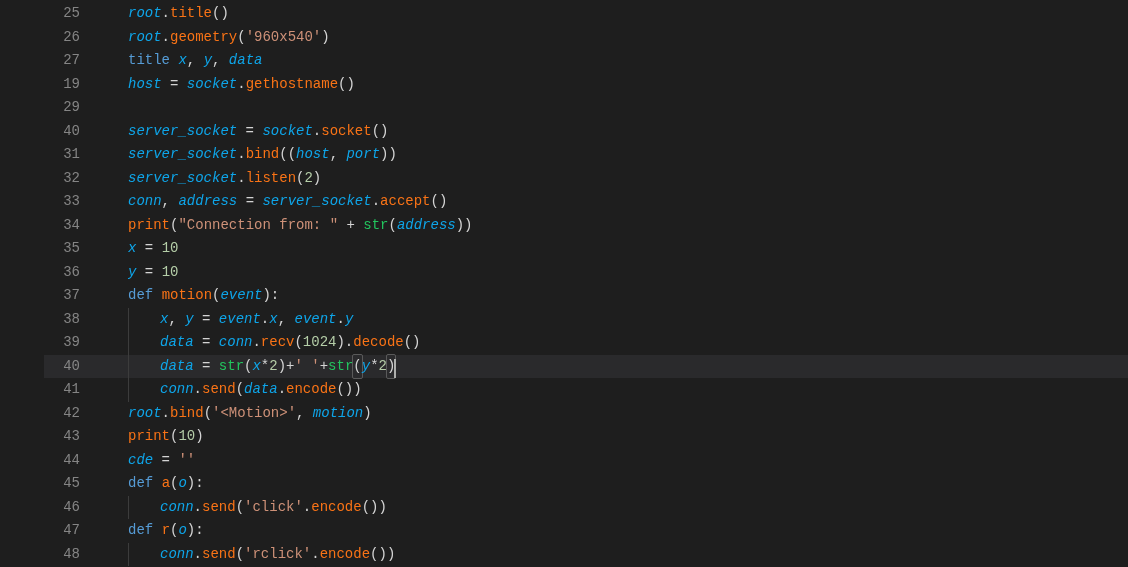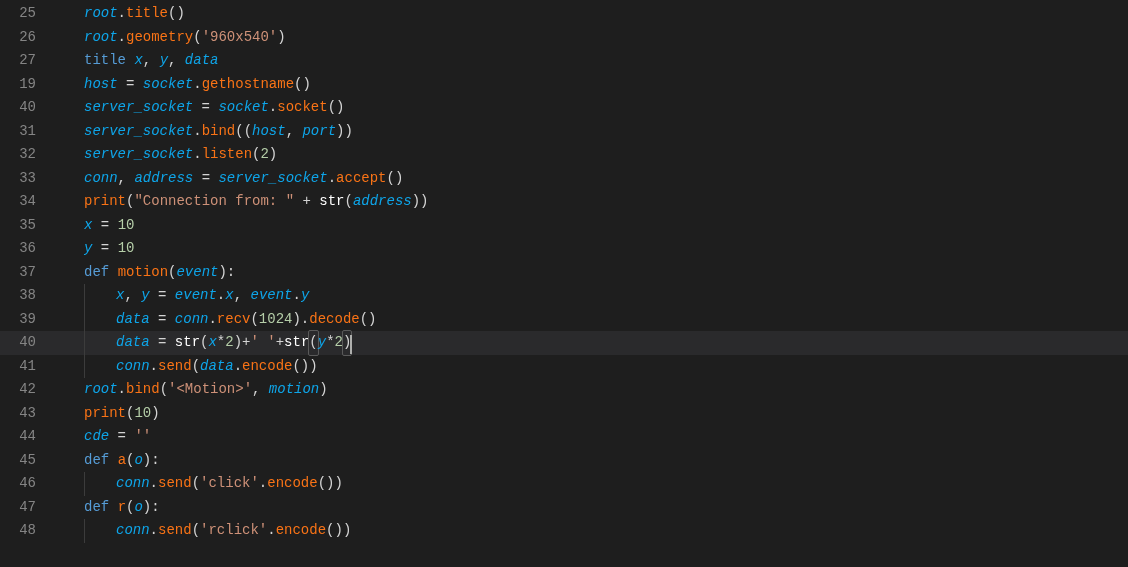--- a/index.html
+++ b/index.html
@@ -19,20 +19,21 @@
     height: 100%;
     padding-top: 2px;
   }
   .line {
     display: flex;
     align-items: flex-end;
     height: 23.5px;
     line-height: 23.5px;
     white-space: pre;
     position: relative;
+    margin-left: 44px;
   }
   .line.active {
     background: #2a2a2c;
   }
   .gutter {
     width: 54px;
     min-width: 54px;
     text-align: right;
     padding-right: 18px;
     color: #858585;
@@ -47,21 +48,21 @@
   .indent-guide {
     border-left: 1px solid #3c3c3c;
     height: 23.5px;
     display: inline-block;
     width: 0;
     position: relative;
     top: 0;
   }
   .tk-default { color: #d4d4d4; }
   .tk-keyword { color: #569cd6; }
-  .tk-builtin { color: #ffffff; }
+  .tk-builtin { color: #22c55e; }
   .tk-func    { color: #f97316; }
   .tk-string  { color: #ce9178; }
   .tk-number  { color: #b5cea8; }
   .tk-var     { color: #0ea5e9; font-style: italic; }
   .cursor {
     display: inline-block;
     width: 2px;
     height: 19px;
     background: #aeafad;
     position: relative;
@@ -75,20 +76,21 @@
   }
 </style>
 </head>
 <body>
 
 <div class="editor" id="editor-root">
     <div class="line"><div class="gutter">25</div><div class="code"><span style="display: inline-block; width: 30px;"></span><span class="tk-var">root</span><span class="tk-default">.</span><span class="tk-func">title</span><span class="tk-default">(</span><span class="tk-default">)</span></div></div>
     <div class="line"><div class="gutter">26</div><div class="code"><span style="display: inline-block; width: 30px;"></span><span class="tk-var">root</span><span class="tk-default">.</span><span class="tk-func">geometry</span><span class="tk-default">(</span><span class="tk-string">'960x540'</span><span class="tk-default">)</span></div></div>
     <div class="line"><div class="gutter">27</div><div class="code"><span style="display: inline-block; width: 30px;"></span><span class="tk-keyword">title</span><span class="tk-default"> </span><span class="tk-var">x</span><span class="tk-default">, </span><span class="tk-var">y</span><span class="tk-default">, </span><span class="tk-var">data</span></div></div>
     <div class="line"><div class="gutter">19</div><div class="code"><span style="display: inline-block; width: 30px;"></span><span class="tk-var">host</span><span class="tk-default"> = </span><span class="tk-var">socket</span><span class="tk-default">.</span><span class="tk-func">gethostname</span><span class="tk-default">()</span></div></div>
+    <div class="line"><div class="gutter">29</div><div class="code"><span style="display: inline-block; width: 30px;"></span></div></div>
     <div class="line"><div class="gutter">40</div><div class="code"><span style="display: inline-block; width: 30px;"></span><span class="tk-var">server_socket</span><span class="tk-default"> = </span><span class="tk-var">socket</span><span class="tk-default">.</span><span class="tk-func">socket</span><span class="tk-default">()</span></div></div>
     <div class="line"><div class="gutter">31</div><div class="code"><span style="display: inline-block; width: 30px;"></span><span class="tk-var">server_socket</span><span class="tk-default">.</span><span class="tk-func">bind</span><span class="tk-default">((</span><span class="tk-var">host</span><span class="tk-default">, </span><span class="tk-var">port</span><span class="tk-default">))</span></div></div>
     <div class="line"><div class="gutter">32</div><div class="code"><span style="display: inline-block; width: 30px;"></span><span class="tk-var">server_socket</span><span class="tk-default">.</span><span class="tk-func">listen</span><span class="tk-default">(</span><span class="tk-number">2</span><span class="tk-default">)</span></div></div>
     <div class="line"><div class="gutter">33</div><div class="code"><span style="display: inline-block; width: 30px;"></span><span class="tk-var">conn</span><span class="tk-default">, </span><span class="tk-var">address</span><span class="tk-default"> = </span><span class="tk-var">server_socket</span><span class="tk-default">.</span><span class="tk-func">accept</span><span class="tk-default">()</span></div></div>
     <div class="line"><div class="gutter">34</div><div class="code"><span style="display: inline-block; width: 30px;"></span><span class="tk-func">print</span><span class="tk-default">(</span><span class="tk-string">"Connection from: "</span><span class="tk-default"> + </span><span class="tk-builtin">str</span><span class="tk-default">(</span><span class="tk-var">address</span><span class="tk-default">))</span></div></div>
     <div class="line"><div class="gutter">35</div><div class="code"><span style="display: inline-block; width: 30px;"></span><span class="tk-var">x</span><span class="tk-default"> = </span><span class="tk-number">10</span></div></div>
     <div class="line"><div class="gutter">36</div><div class="code"><span style="display: inline-block; width: 30px;"></span><span class="tk-var">y</span><span class="tk-default"> = </span><span class="tk-number">10</span></div></div>
     <div class="line"><div class="gutter">37</div><div class="code"><span style="display: inline-block; width: 30px;"></span><span class="tk-keyword">def</span><span class="tk-default"> </span><span class="tk-func">motion</span><span class="tk-default">(</span><span class="tk-var">event</span><span class="tk-default">):</span></div></div>
     <div class="line"><div class="gutter">38</div><div class="code"><span style="display: inline-block; width: 30px;"></span><span style="display: inline-block; width: 32px; height: 23.5px; position: relative;"><span class="indent-guide"></span></span><span class="tk-var">x</span><span class="tk-default">, </span><span class="tk-var">y</span><span class="tk-default"> = </span><span class="tk-var">event</span><span class="tk-default">.</span><span class="tk-var">x</span><span class="tk-default">, </span><span class="tk-var">event</span><span class="tk-default">.</span><span class="tk-var">y</span></div></div>
     <div class="line"><div class="gutter">39</div><div class="code"><span style="display: inline-block; width: 30px;"></span><span style="display: inline-block; width: 32px; height: 23.5px; position: relative;"><span class="indent-guide"></span></span><span class="tk-var">data</span><span class="tk-default"> = </span><span class="tk-var">conn</span><span class="tk-default">.</span><span class="tk-func">recv</span><span class="tk-default">(</span><span class="tk-number">1024</span><span class="tk-default">).</span><span class="tk-func">decode</span><span class="tk-default">()</span></div></div>

